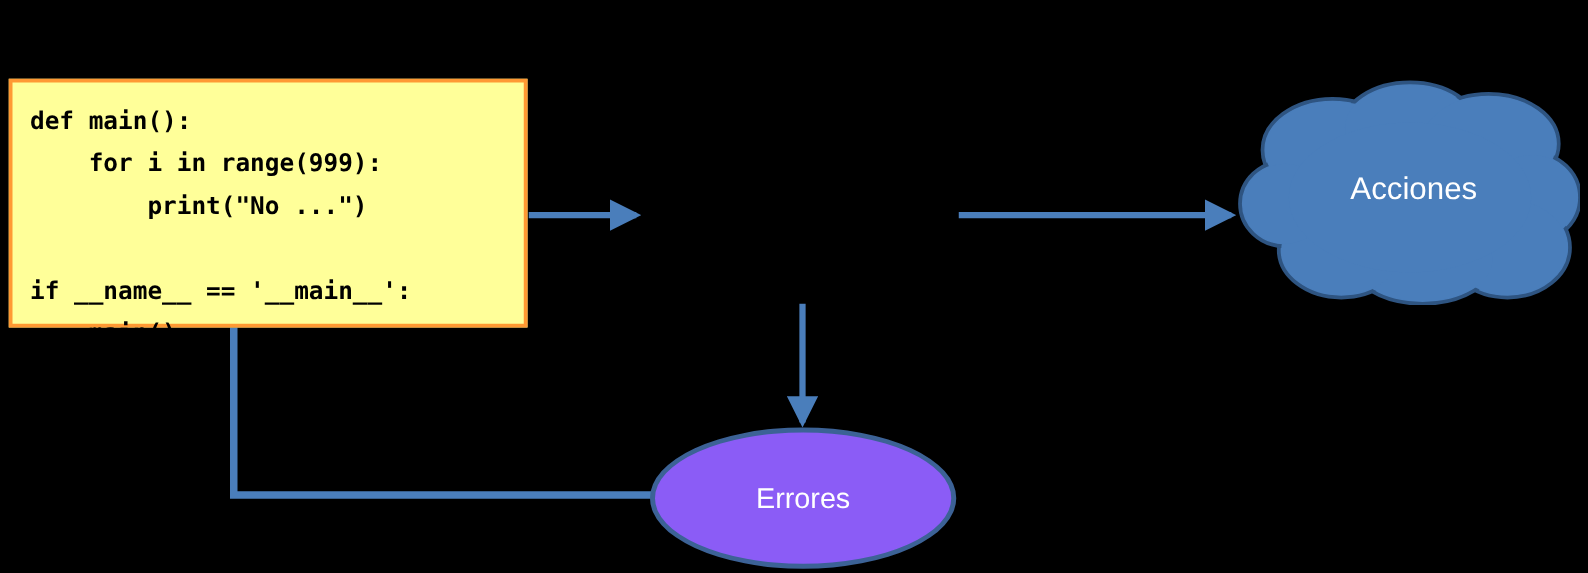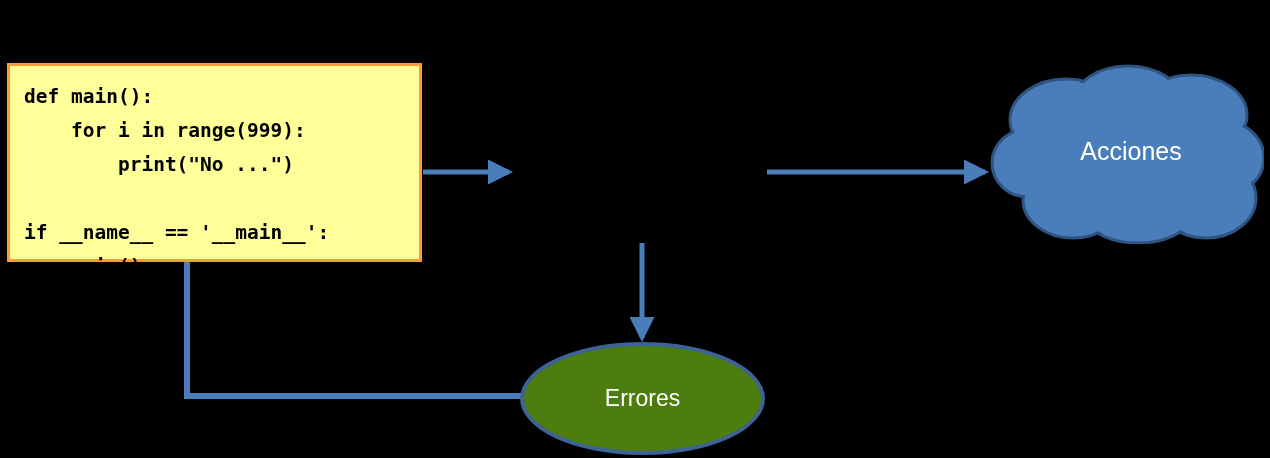--- a/index.html
+++ b/index.html
@@ -67,21 +67,21 @@
     font-size: 23px;
     font-family: "Liberation Sans", sans-serif;
   }
   
   #errores-ellipse {
     position: absolute;
     left: 520px;
     top: 342px;
     width: 245px;
     height: 113px;
-    background: #4d7c0f;
+    background: #8b5cf6;
     border: 4px solid #3C6296;
     border-radius: 50%;
     box-sizing: border-box;
     display: flex;
     align-items: center;
     justify-content: center;
     z-index: 3;
   }
   #errores-label {
     color: #FFFFFF;

